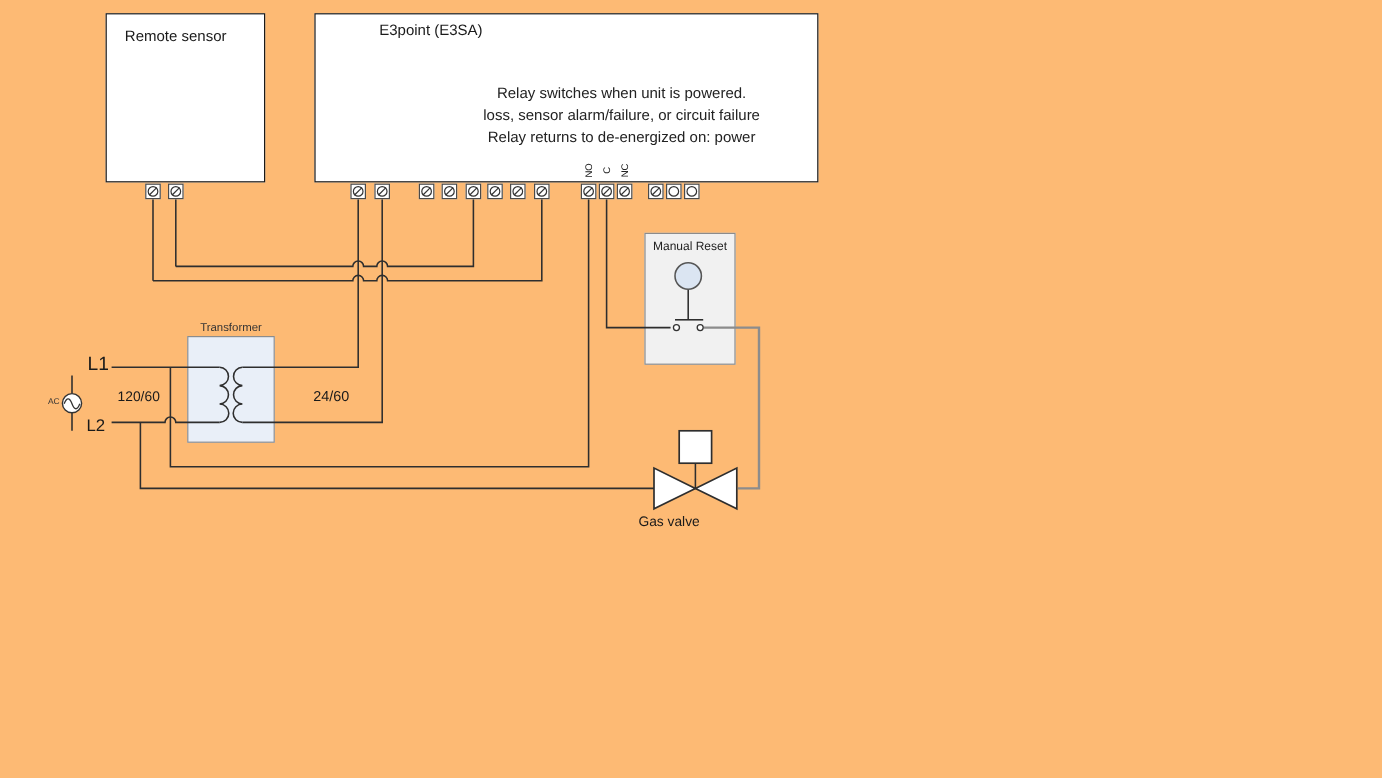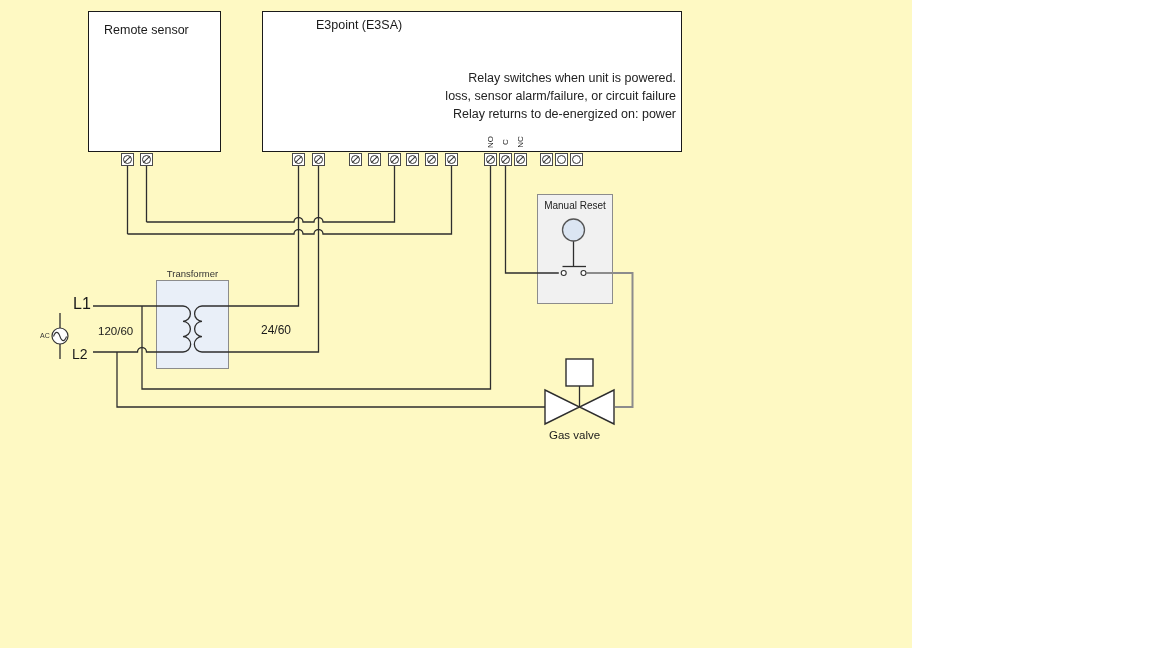--- a/index.html
+++ b/index.html
@@ -1,17 +1,17 @@
 <!DOCTYPE html>
 <html><head>
 <meta charset="utf-8">
 <style>
   html,body{margin:0;padding:0;background:#ffffff;}
   #canvas{
-    position:relative;width:912px;height:648px;background:#fef9c3;overflow:hidden;
+    position:relative;width:1152px;height:648px;background:#fdba74;overflow:hidden;
     font-family:"Liberation Sans",sans-serif;color:#1a1a1a;
   }
   
   .box{position:absolute;box-sizing:border-box;background:#ffffff;border:1.7px solid #1a1a1a;}
   .box.filled-blue{background:#e9eff8;border:1.4px solid #8c8c8c;}
   .box.filled-gray{background:#f1f1f1;border:1.5px solid #8c8c8c;}
   
   svg.wires{position:absolute;left:0;top:0;z-index:2;}
   
   .terminal{
@@ -23,22 +23,22 @@
     border:1.1px solid #333;border-radius:50%;box-sizing:border-box;
   }
   .terminal.screw::after{
     content:"";position:absolute;left:0.5px;top:4.6px;width:9px;height:1.2px;
     background:#333;transform:rotate(-45deg);
   }
   
   .lbl{position:absolute;z-index:4;white-space:nowrap;}
   .title-lbl{font-size:12.5px;}
   .note{
-    position:absolute;z-index:4;left:336px;top:69px;width:340px;
-    text-align:right;font-size:12.5px;line-height:18px;color:#222;
+    position:absolute;z-index:4;left:348px;top:69px;width:340px;
+    text-align:center;font-size:12.5px;line-height:18px;color:#222;
   }
   .note span{display:block;}
   .relay-lbl{
     position:absolute;z-index:4;width:20px;height:10px;line-height:10px;top:137px;
     text-align:center;font-size:8px;color:#222;transform:rotate(-90deg);
   }
   .comp-title{font-size:10px;color:#333;width:100%;text-align:center;z-index:4;}
 </style>
 </head>
 <body>
@@ -137,15 +137,15 @@
   <div class="relay-lbl" style="left:510.5px;">NC</div>
 
   <div class="lbl" style="left:73px;top:295px;font-size:16px;">L1</div>
   <div class="lbl" style="left:72px;top:346px;font-size:14px;">L2</div>
   <div class="lbl" style="left:40px;top:332px;font-size:7px;color:#333;">AC</div>
   <div class="lbl" style="left:98px;top:325px;font-size:11.5px;">120/60</div>
   <div class="lbl" style="left:261px;top:323px;font-size:12px;">24/60</div>
 
   <div class="lbl comp-title" style="left:156px;top:268px;width:73px;font-size:9.5px;">Transformer</div>
   <div class="lbl comp-title" style="left:537px;top:200px;width:76px;font-size:10px;color:#222;">Manual Reset</div>
-  <div class="lbl" style="left:549px;top:429px;font-size:11.5px;">Gas valve</div>
+  <div class="lbl" style="left:532px;top:429px;font-size:11.5px;">Gas valve</div>
 
 </div>
 
 </body></html>

